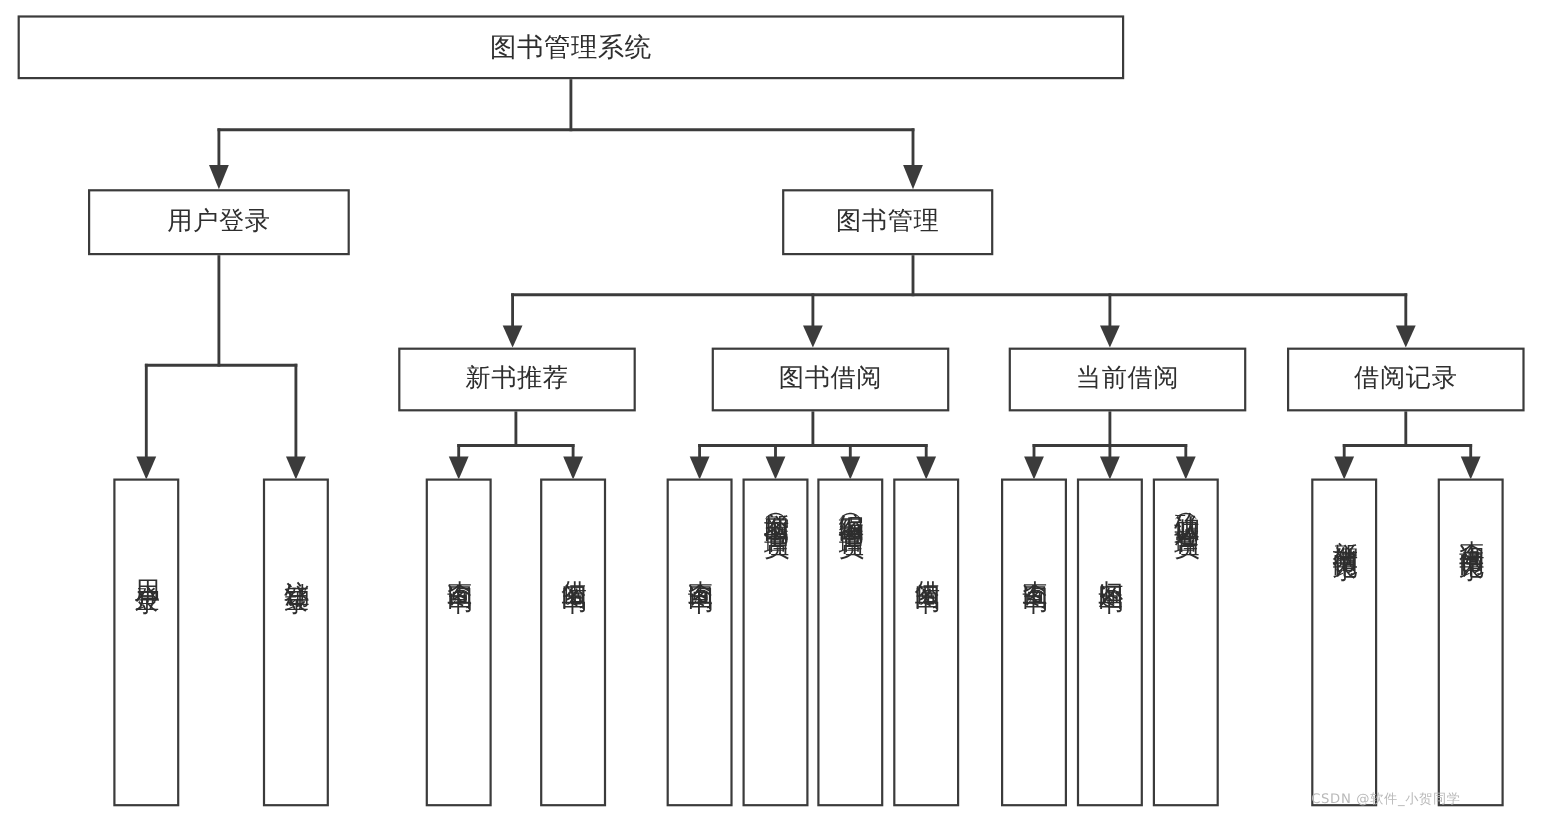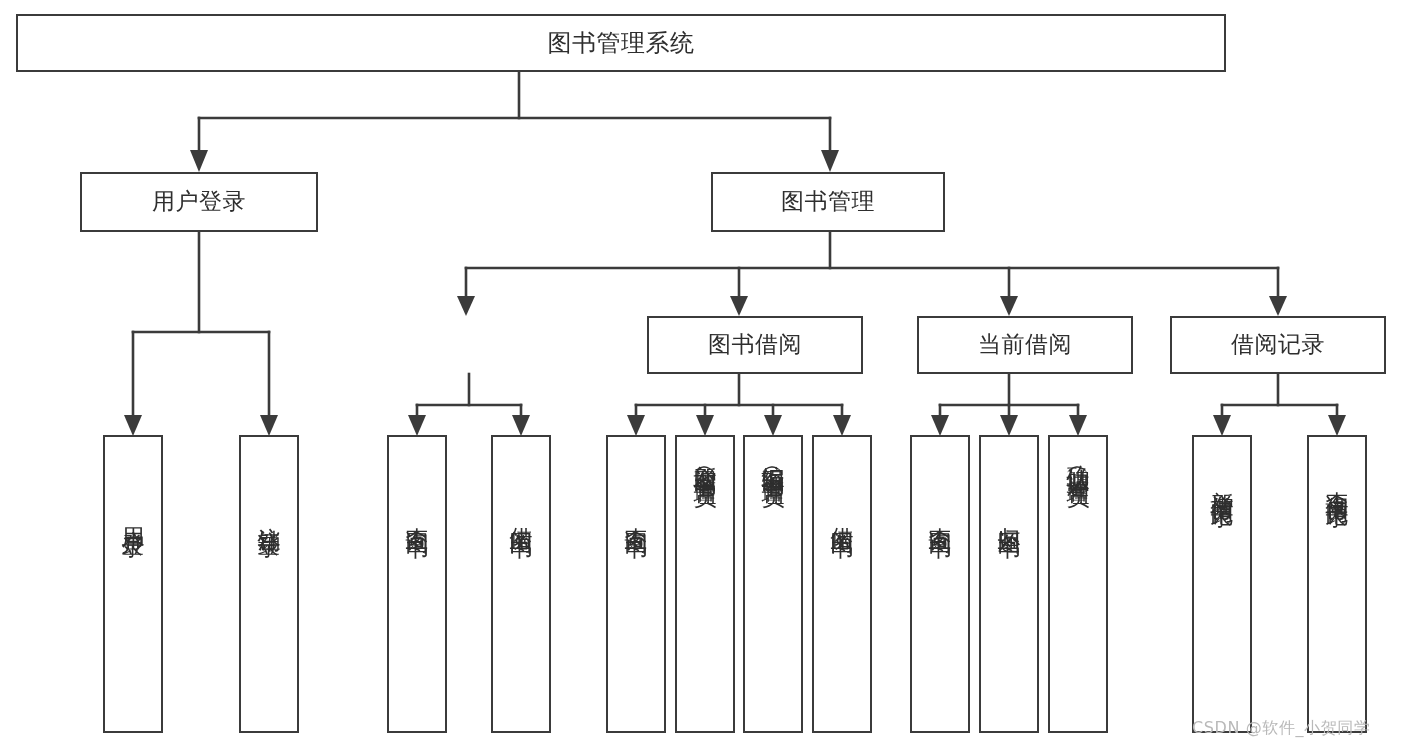--- a/index.html
+++ b/index.html
@@ -55,21 +55,21 @@
     writing-mode: vertical-rl;
     text-orientation: upright;
     font-size: 23px;
     letter-spacing: 3px;
     line-height: 1;
   }
   #node-root .label { font-size: 24px; }
   .watermark {
     position: absolute;
     color: #b9b9b9;
-    font-size: 16px;
+    font-size: 12px;
     letter-spacing: 0.6px;
     white-space: nowrap;
     user-select: none;
   }
 </style>
 </head>
 <body>
 
 <div id="diagram-root">
 
@@ -144,31 +144,34 @@
 
       <path d="M 931 415 L 949 415 L 940 436 z"></path>
       <path d="M 1000 415 L 1018 415 L 1009 436 z"></path>
       <path d="M 1069 415 L 1087 415 L 1078 436 z"></path>
 
       <path d="M 1213 415 L 1231 415 L 1222 436 z"></path>
       <path d="M 1328 415 L 1346 415 L 1337 436 z"></path>
     </g>
   </svg>
 
-  <div class="node horiz" id="node-root" style="left:16px; top:14px; width:1210px; height:58px;text-align:right;">
+  <div class="node horiz" id="node-root" style="left:16px; top:14px; width:1006px; height:58px;text-align:right;">
     <span class="label">图书管理系统</span>
   </div>
 
   <div class="node horiz" style="left:80px; top:172px; width:238px; height:60px;">
     <span class="label">用户登录</span>
   </div>
-  <div class="node horiz" style="left:711px; top:172px; width:234px; height:60px;">
+  <div class="node horiz" style="left:711px; top:172px; width:192px; height:60px;">
     <span class="label">图书管理</span>
   </div>
 
+  <div class="node horiz" style="left:362px; top:316px; width:216px; height:58px;">
+    <span class="label">新书推荐</span>
+  </div>
   <div class="node horiz" style="left:631px; top:316px; width:216px; height:58px;margin-left:16px;">
     <span class="label">图书借阅</span>
   </div>
   <div class="node horiz" style="left:901px; top:316px; width:216px; height:58px;margin-left:16px;">
     <span class="label">当前借阅</span>
   </div>
   <div class="node horiz" style="left:1170px; top:316px; width:216px; height:58px;justify-content:center;">
     <span class="label">借阅记录</span>
   </div>
 

